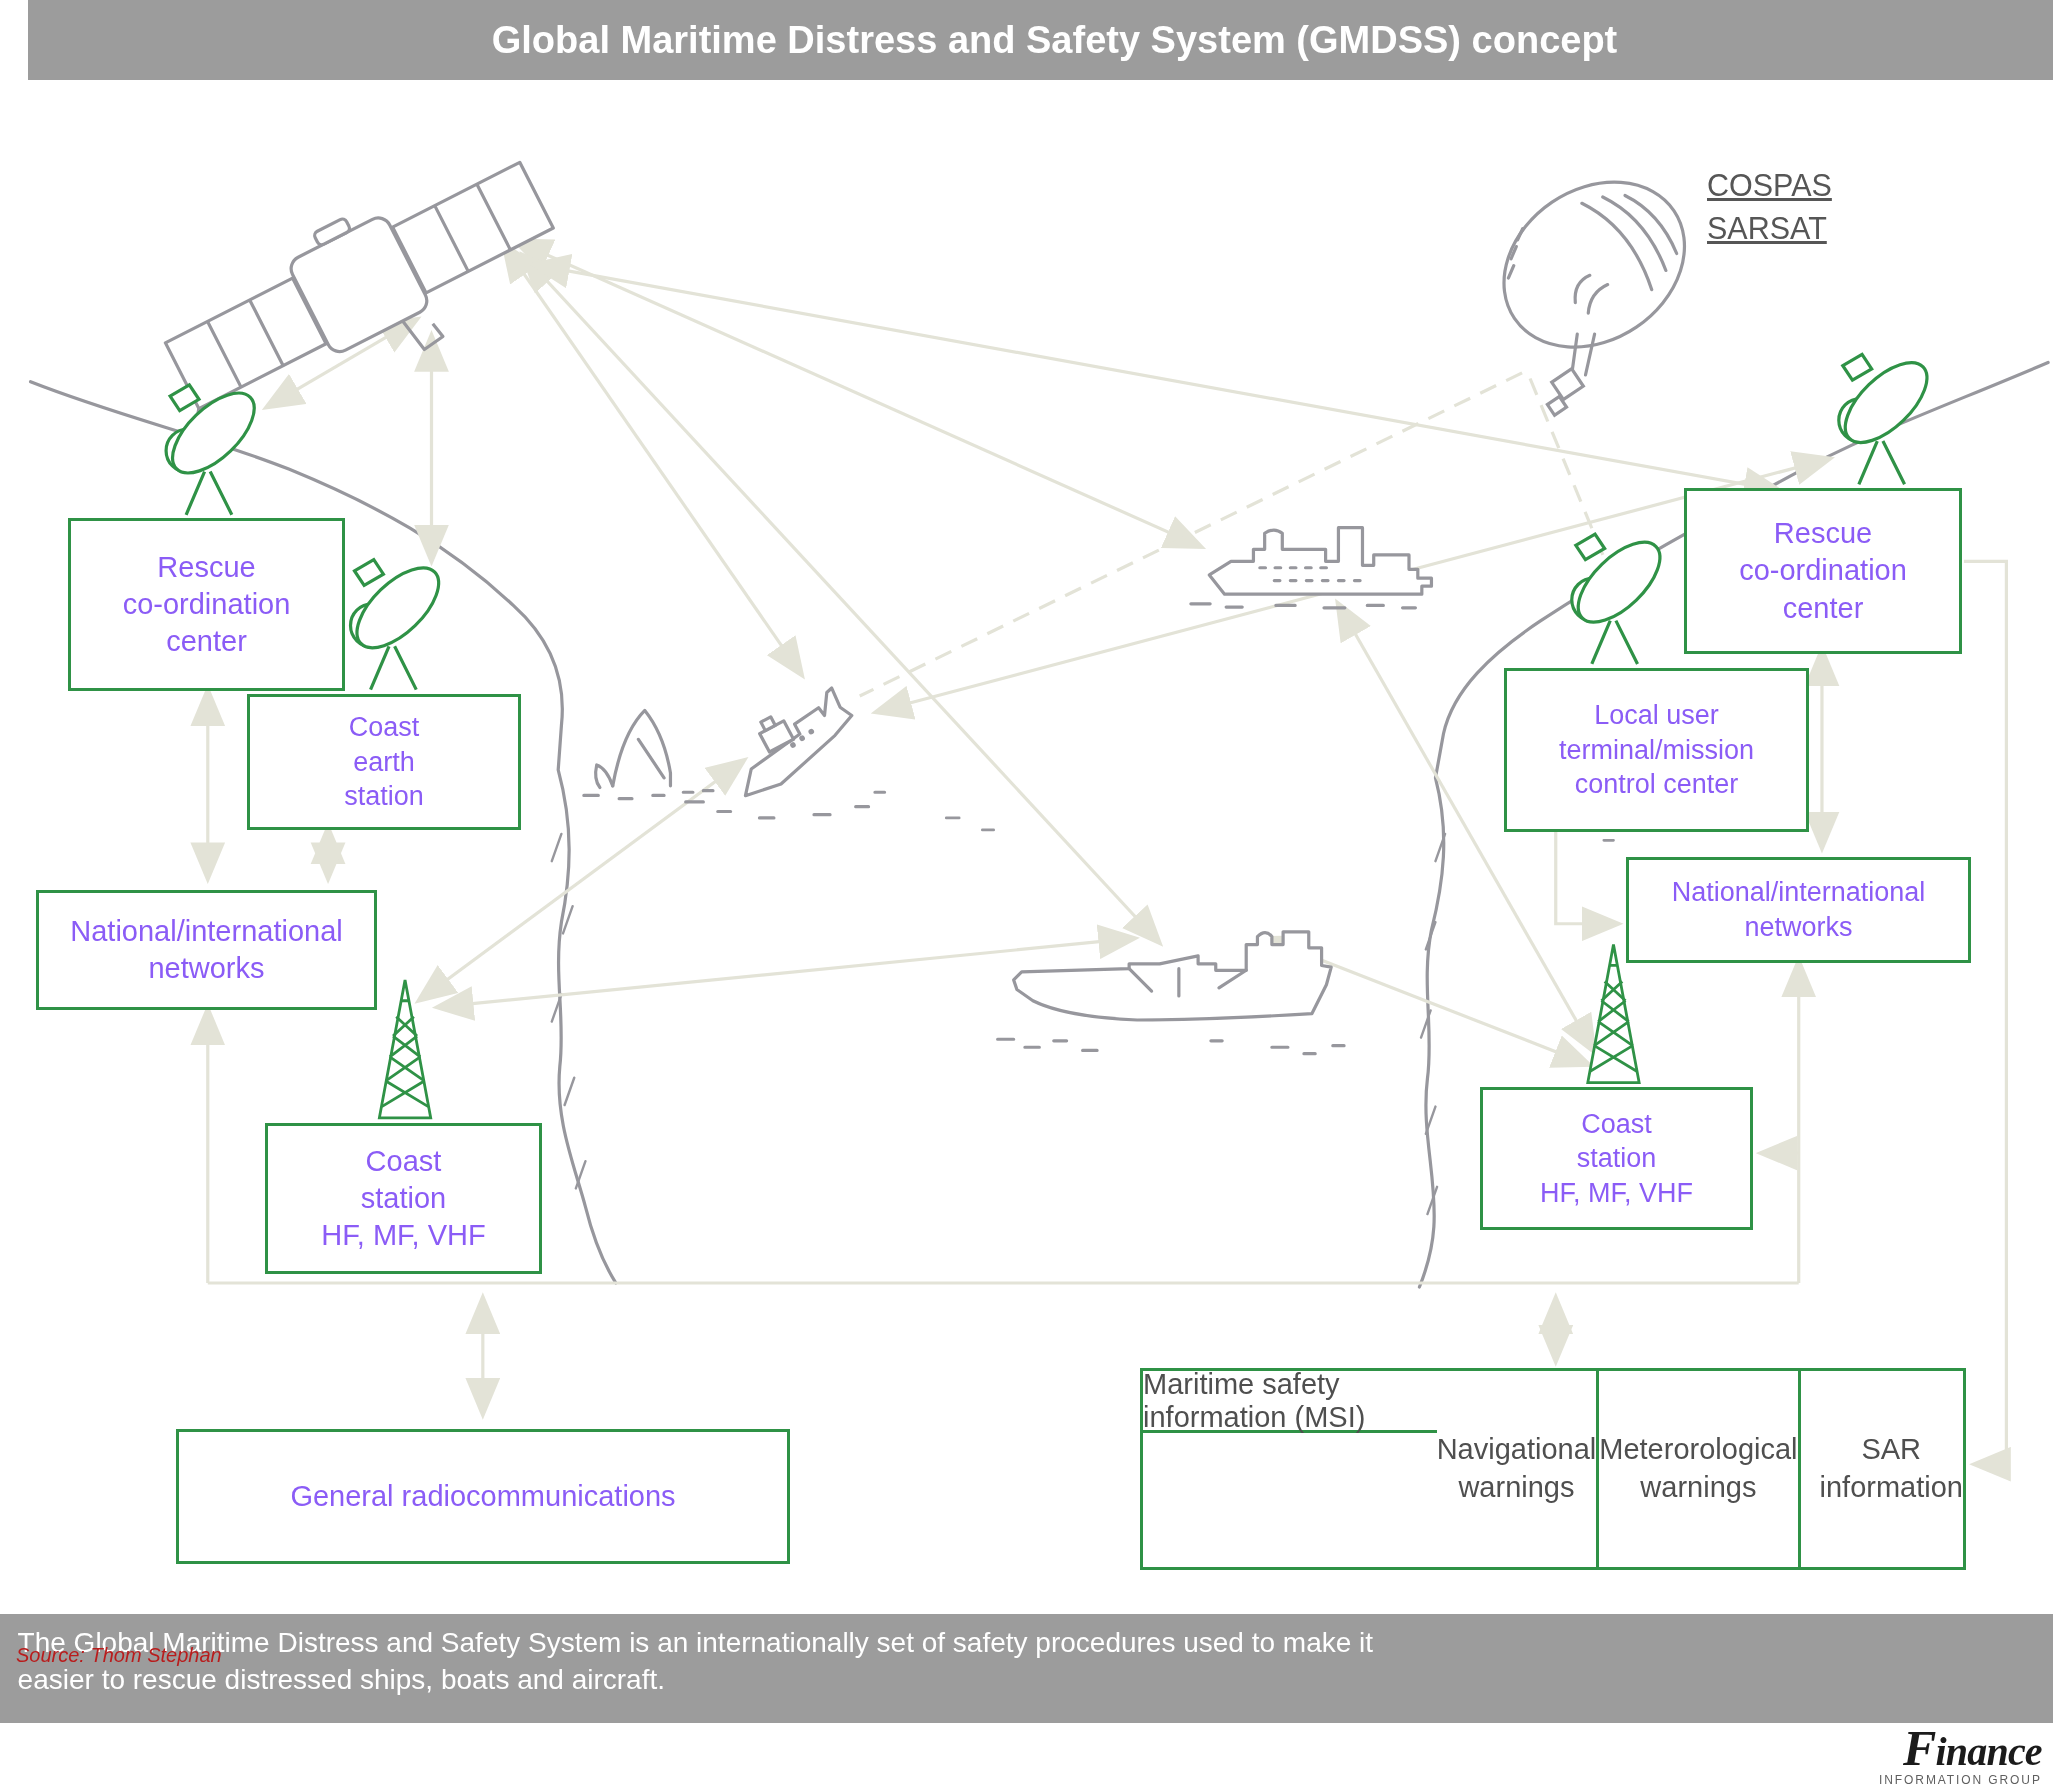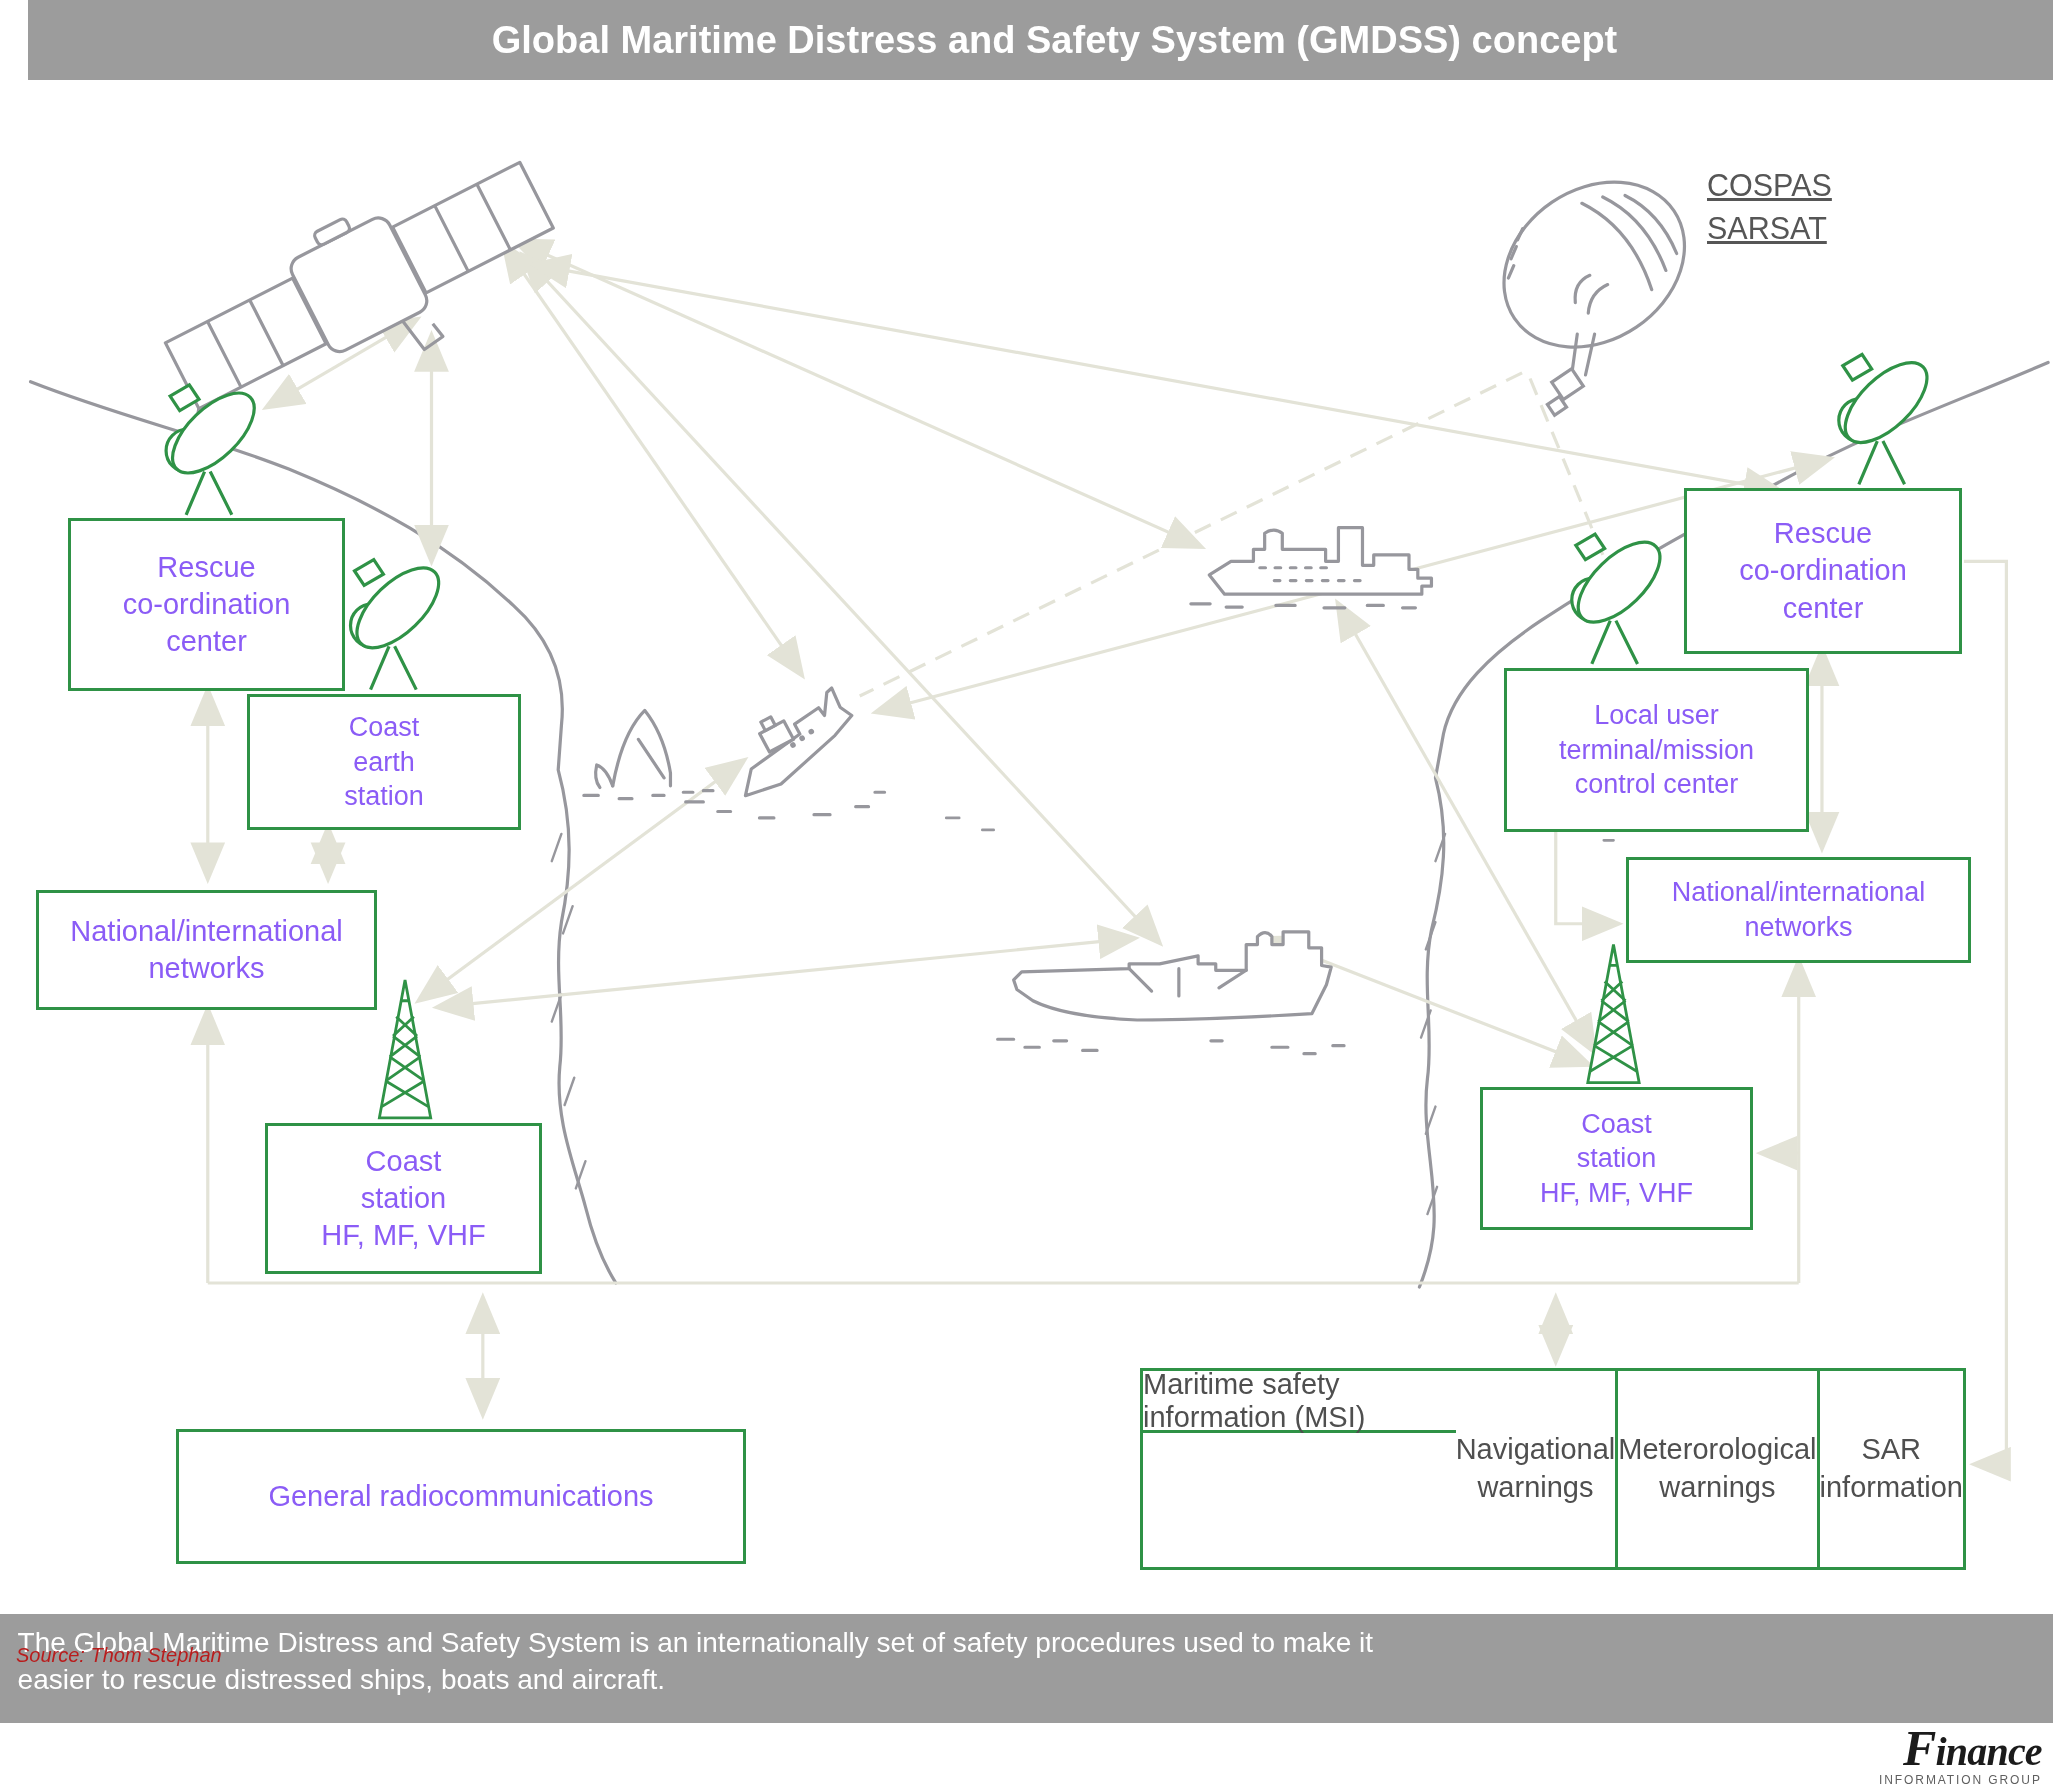--- a/index.html
+++ b/index.html
@@ -17,21 +17,21 @@
   .gbox span{white-space:pre-line;}
   .cospas{position:absolute;left:1707px;top:164px;z-index:2;font-size:30.5px;color:#565656;
           line-height:1.42;white-space:pre-line;text-decoration:underline;}
   .msi{position:absolute;left:1140px;top:1368px;width:826px;height:202px;z-index:2;background:#fff;
        border:3.2px solid #2f9246;box-sizing:border-box;display:flex;}
   .msi-header{height:59px;border-bottom:3.2px solid #2f9246;display:flex;align-items:center;
        justify-content:center;font-size:29px;color:#4f4f4f;}
   .msi-cols{flex:1;display:flex;}
   .msi-col{flex:1;border-right:3.2px solid #2f9246;display:flex;align-items:center;justify-content:center;
        text-align:center;white-space:pre-line;font-size:29px;color:#4f4f4f;line-height:1.3;}
-  .msi-col.last{border-right:none;}
+  .msi-col.last{border-right:none;margin-left:19px;}
   .source{position:absolute;left:16px;top:1644px;z-index:3;font-style:italic;font-size:20px;color:#b91c1c;}
   .brand{position:absolute;right:11.2px;top:1723px;width:168px;text-align:right;z-index:3;}
   .brand-name{font-family:"Liberation Serif",serif;font-style:italic;font-weight:bold;font-size:40px;
        color:#1b1b1b;line-height:1;letter-spacing:-0.8px;}
   .brand-name::first-letter{font-size:50px;}
   .brand-sub{font-size:12px;letter-spacing:1.9px;color:#5f5f5f;margin-top:0px;}
 </style>
 </head>
 <body>
 
@@ -200,21 +200,21 @@
     <span>National/international
 networks</span>
     </div>
 
   <div class="gbox" style="left:265px;top:1115px;width:277px;height:151px;">
     <span>Coast
 station
 HF, MF, VHF</span>
     </div>
 
-  <div class="gbox" style="left:176px;top:1421px;width:570px;height:135px;">
+  <div class="gbox" style="left:176px;top:1421px;width:614px;height:135px;">
     <span>General radiocommunications</span>
     </div>
 
   <div class="gbox" style="left:1684px;top:480px;width:278px;height:166px;">
     <span>Rescue
 co-ordination
 center</span>
     </div>
 
   <div class="gbox" style="left:1504px;top:660px;width:305px;height:164px;font-size:27px;">

